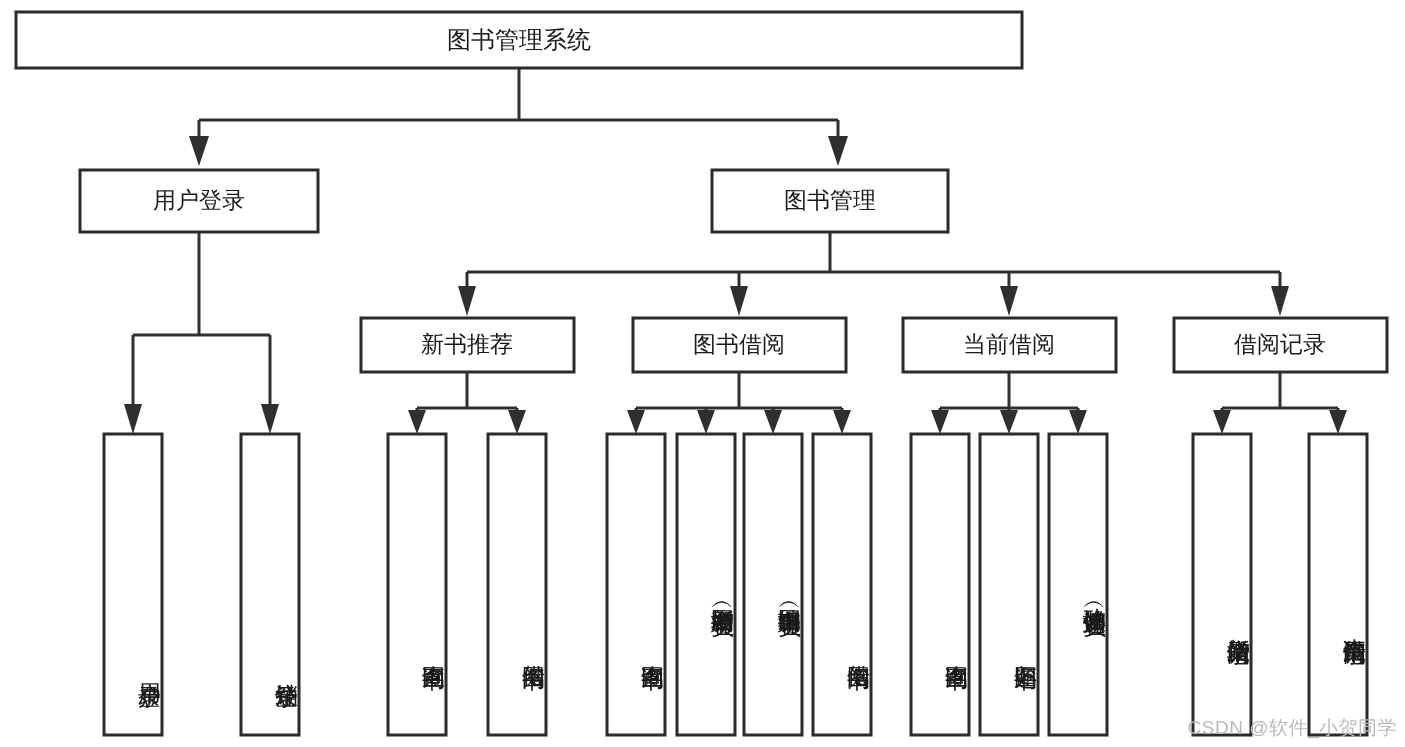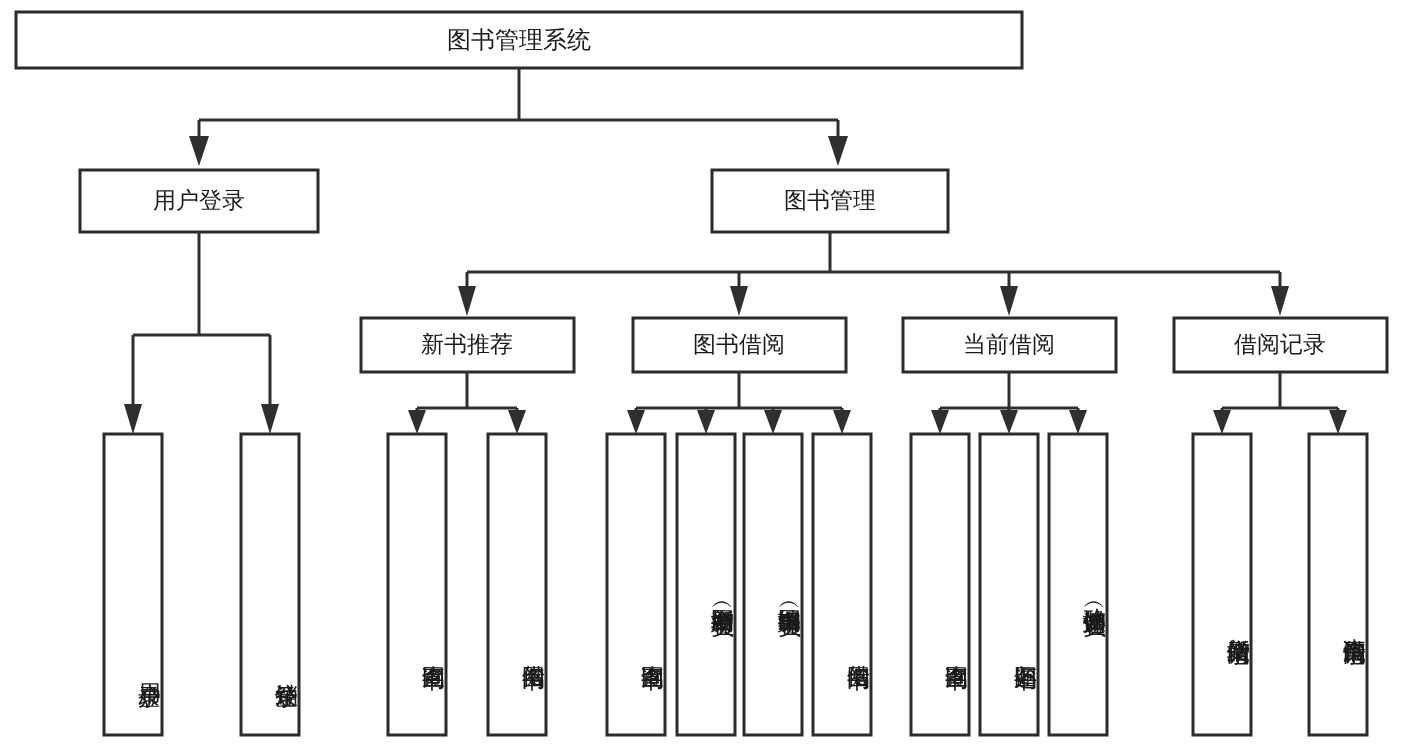--- a/index.html
+++ b/index.html
@@ -232,14 +232,15 @@
   <div class="leaf-label" style="left:744px; top:434px; width:58px; height:301px; padding-top:10px;">编辑图书（管理员）</div>
   <div class="leaf-label" style="left:813px; top:434px; width:58px; height:301px; padding-top:64px;">借阅图书</div>
 
   <div class="leaf-label" style="left:911px; top:434px; width:58px; height:301px; padding-top:64px;">查询图书</div>
   <div class="leaf-label" style="left:980px; top:434px; width:58px; height:301px; padding-top:64px;">归还图书</div>
   <div class="leaf-label" style="left:1049px; top:434px; width:58px; height:301px; padding-top:10px;">确认归还（管理员）</div>
 
   <div class="leaf-label" style="left:1193px; top:434px; width:58px; height:301px; padding-top:38px;">新增借阅记录</div>
   <div class="leaf-label" style="left:1309px; top:434px; width:58px; height:301px; padding-top:38px;">查询借阅记录</div>
 
+  <div class="watermark">CSDN @软件_小贺同学</div>
 
 </div>
 
 </body></html>

